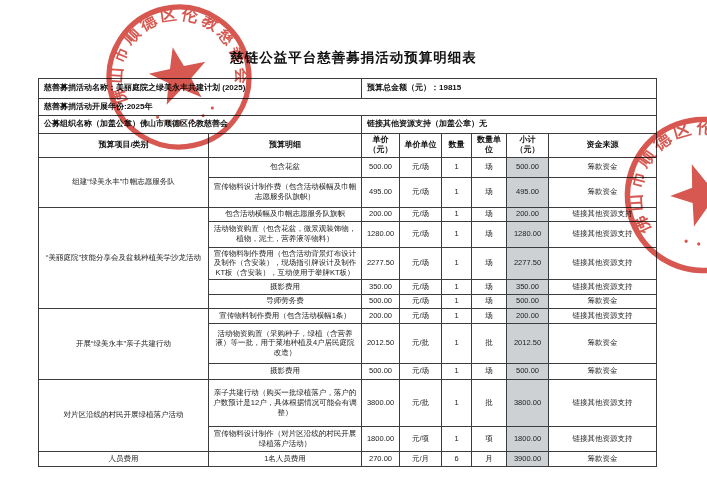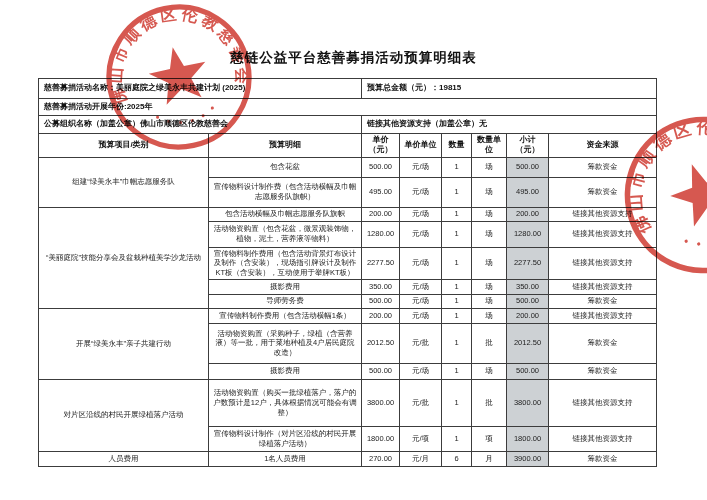--- a/index.html
+++ b/index.html
@@ -170,21 +170,21 @@
       <td>500.00</td>
       <td>元/场</td>
       <td>1</td>
       <td>场</td>
       <td class="sub">500.00</td>
       <td>筹款资金</td>
     </tr>
 
     <tr class="h47">
       <td rowspan="2" class="cat">对片区沿线的村民开展绿植落户活动</td>
-      <td>活动物资购置（购买一批绿植落户，落户的户数预计是12户，具体根据情况可能会有调整）</td>
+      <td>亲子共建行动（购买一批绿植落户，落户的户数预计是12户，具体根据情况可能会有调整）</td>
       <td>3800.00</td>
       <td>元/批</td>
       <td>1</td>
       <td>批</td>
       <td class="sub">3800.00</td>
       <td>链接其他资源支持</td>
     </tr>
     <tr class="h25">
       <td>宣传物料设计制作（对片区沿线的村民开展绿植落户活动）</td>
       <td>1800.00</td>

